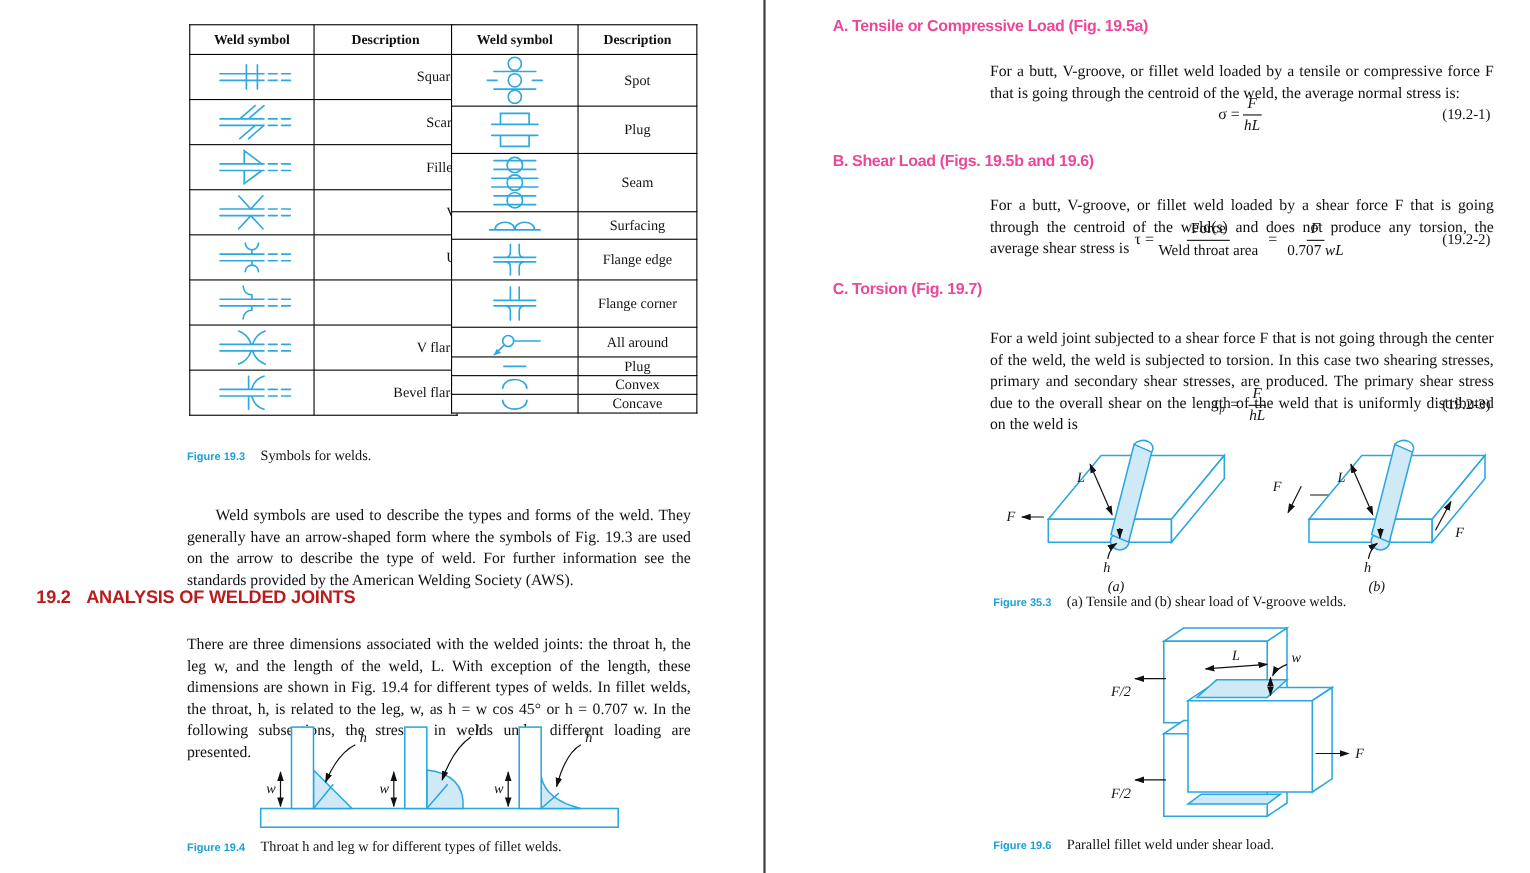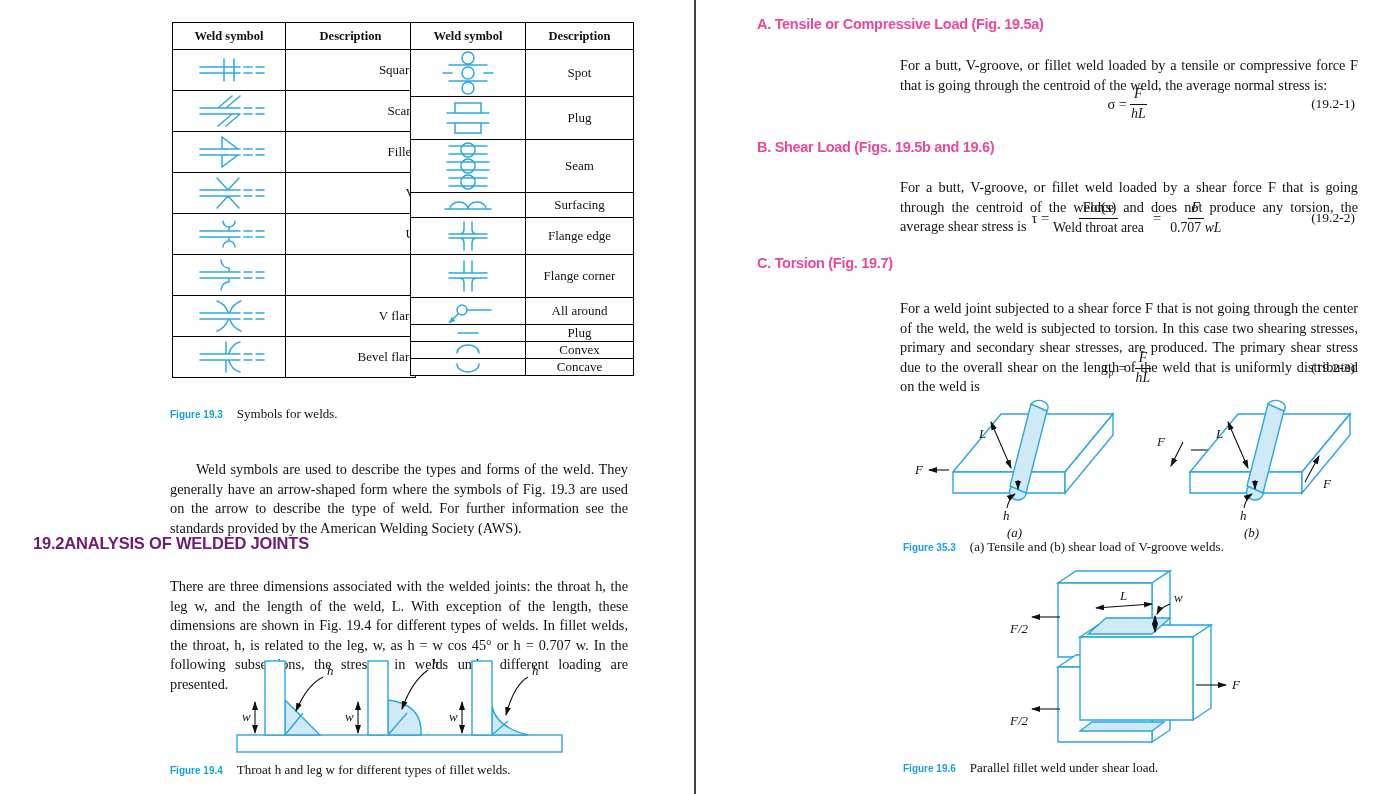--- a/index.html
+++ b/index.html
@@ -15,21 +15,21 @@
   #t1 .sym-cell{width:104px;} #t1 .desc-cell{width:129px;text-align:right;}
   #t2 .sym-cell{width:106px;} #t2 .desc-cell{width:107px;}
   
   .caption{position:absolute;white-space:nowrap;font-size:13px;}
   .caption .lab{font-family:"Liberation Sans",sans-serif;font-weight:bold;font-size:10px;color:#1b9fdb;margin-right:14px;}
   
   .para{position:absolute;width:458px;font-size:14.3px;line-height:19.6px;text-align:justify;margin-top:16px;}
   .indent{text-indent:26px;}
   
   .secthead{position:absolute;left:33px;font-family:"Liberation Sans",sans-serif;font-weight:bold;
-            font-size:16.5px;color:#701a75;letter-spacing:-0.2px;display:flex;text-align:center;}
+            font-size:16.5px;color:#b91c1c;letter-spacing:-0.2px;display:flex;gap:14px;text-align:center;}
   .subhead{position:absolute;left:757px;font-family:"Liberation Sans",sans-serif;font-weight:bold;
            font-size:14.5px;color:#ec4899;letter-spacing:-0.3px;}
   
   .eq{position:absolute;left:900px;width:457px;height:44px;display:flex;align-items:center;
       justify-content:center;font-size:14.5px;}
   .eq .sign{margin:0 5px;}
   .frac{display:inline-flex;flex-direction:column;align-items:center;line-height:1.2;font-size:13.8px;}
   .frac .num{padding:0 4px 1px;border-bottom:1px solid #111;}
   .frac .den{padding:1px 4px 0;}
   .it{font-style:italic;}

